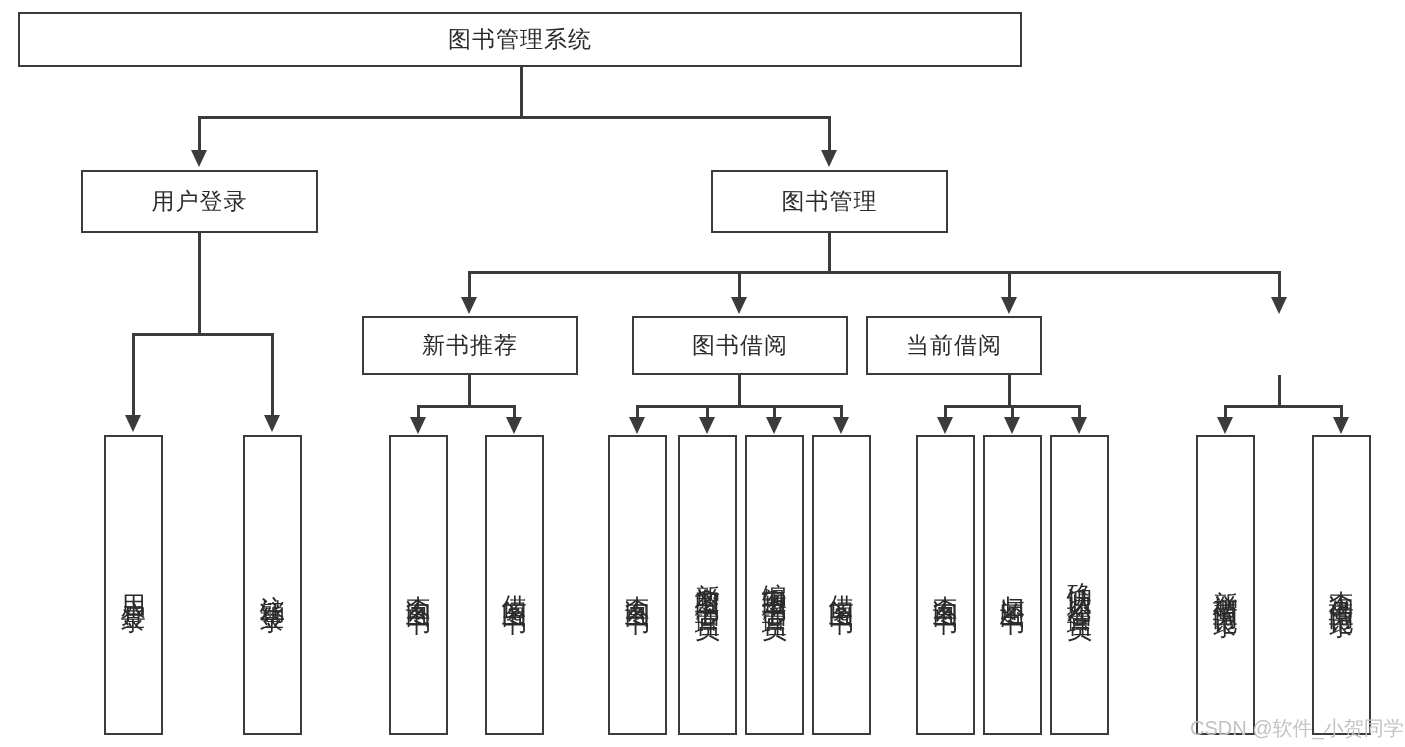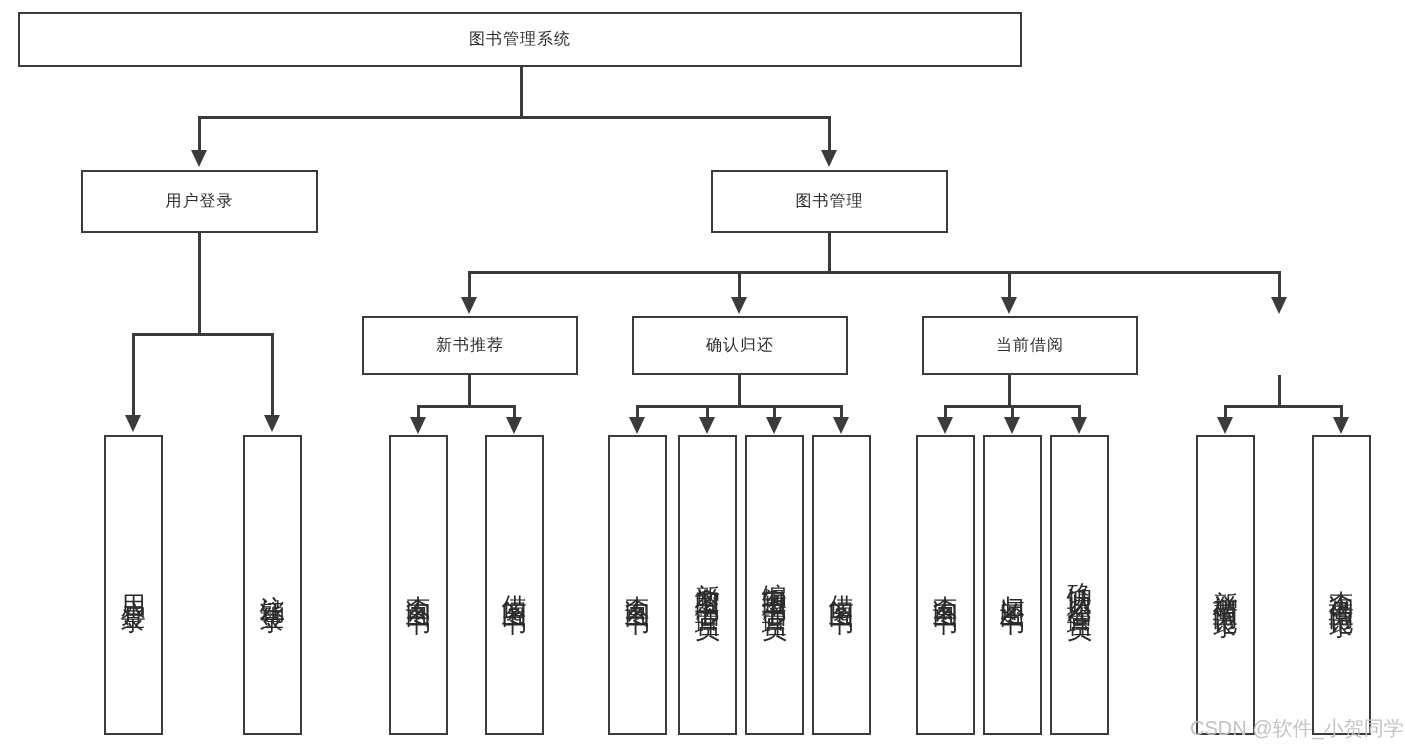--- a/index.html
+++ b/index.html
@@ -21,21 +21,21 @@
     border: 2.5px solid #3b3b3b;
     background: #ffffff;
     display: flex;
     align-items: center;
     justify-content: center;
     color: #2b2b2b;
     text-align: center;
     line-height: 1.05;
   }
   .node.horiz {
-    font-size: 16px;
+    font-size: 23px;
     letter-spacing: 1px;
   }
   
   .node.vert {
     writing-mode: vertical-rl;
     text-orientation: upright;
     font-size: 25px;
     letter-spacing: 5px;
     align-items: center;
     justify-content: center;
@@ -112,23 +112,23 @@
   <div class="arrow" style="left:731px; top:297px;"></div>
   <div class="vline" style="left:1008px; top:271px; height:28px;"></div>
   <div class="arrow" style="left:1001px; top:297px;"></div>
   <div class="vline" style="left:1278px; top:271px; height:28px;"></div>
   <div class="arrow" style="left:1271px; top:297px;"></div>
 
   <div class="node horiz" style="left:362px; top:316px; width:216px; height:59px;">
     <span>新书推荐</span>
   </div>
   <div class="node horiz" style="left:632px; top:316px; width:216px; height:59px;">
-    <span>确认归还</span>
-  </div>
-  <div class="node horiz" style="left:922px; top:316px; width:216px; height:59px;">
+    <span>图书借阅</span>
+  </div>
+  <div class="node horiz" style="left:866px; top:316px; width:176px; height:59px;">
     <span>当前借阅</span>
   </div>
 
   <div class="vline" style="left:468px; top:375px; height:32px;"></div>
   <div class="hline" style="left:418px; top:405px; width:98px;"></div>
   <div class="vline" style="left:417px; top:405px; height:14px;"></div>
   <div class="arrow" style="left:410px; top:417px;"></div>
   <div class="vline" style="left:513px; top:405px; height:14px;"></div>
   <div class="arrow" style="left:506px; top:417px;"></div>
 

